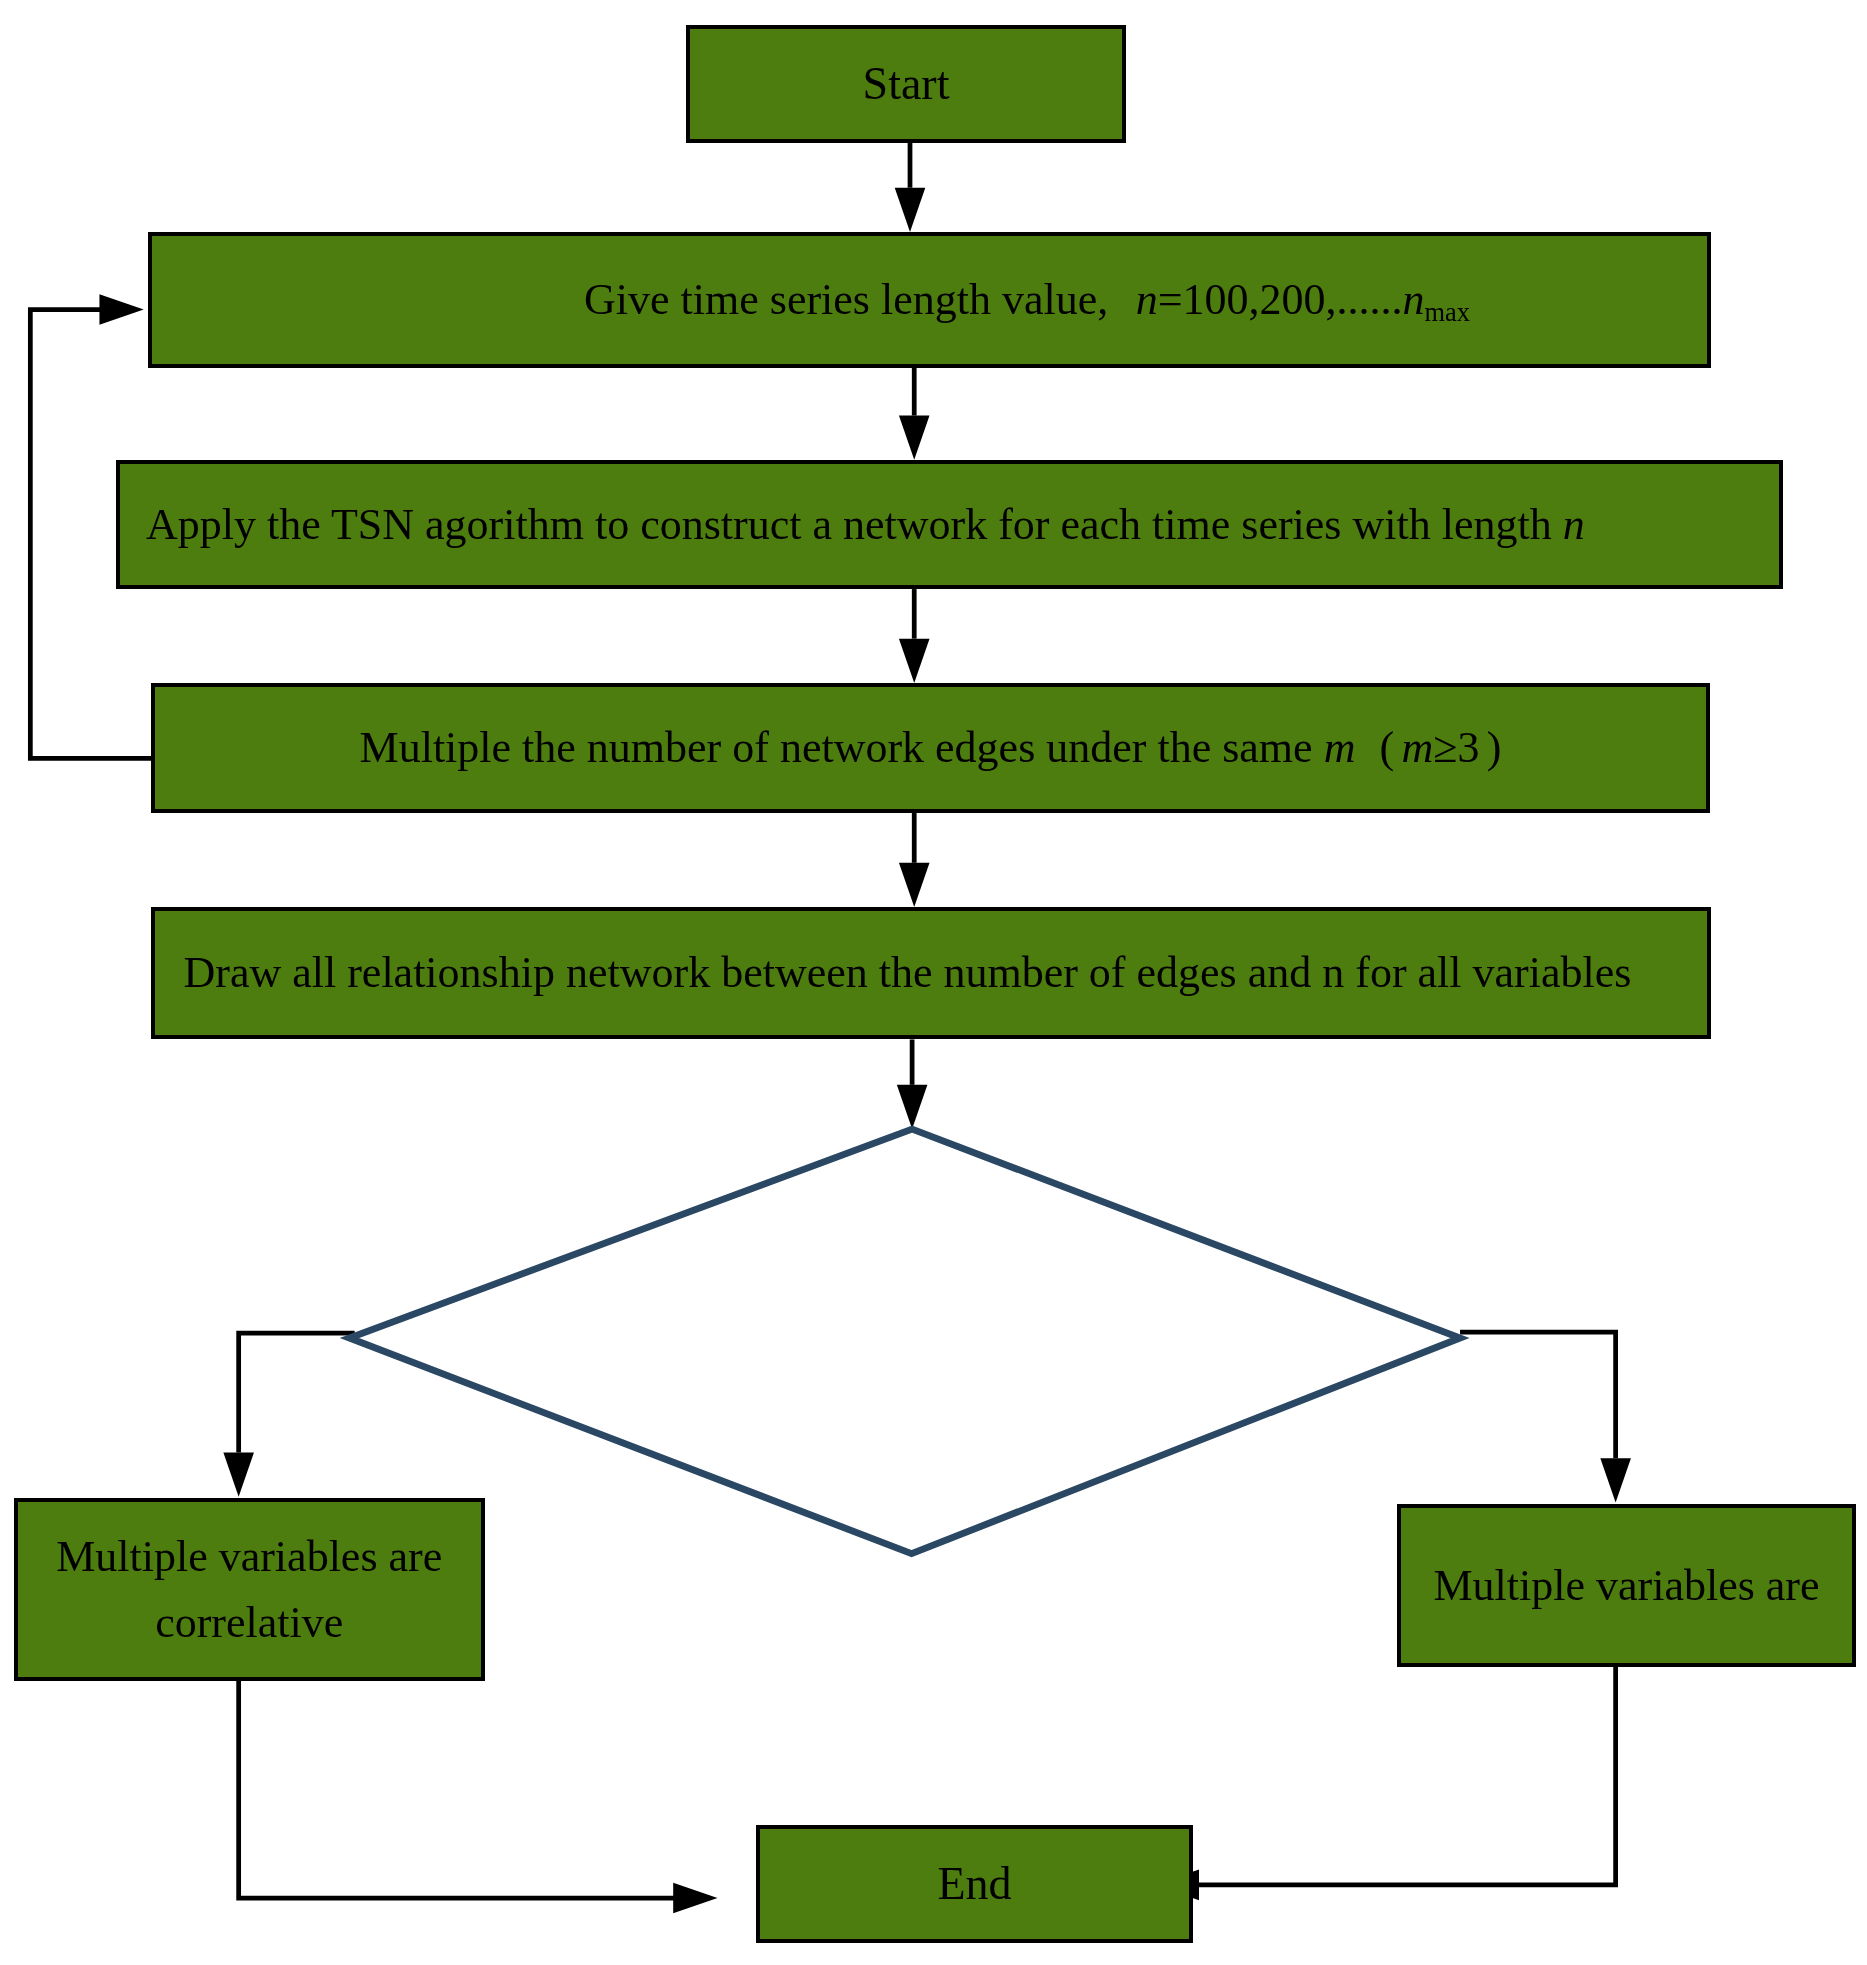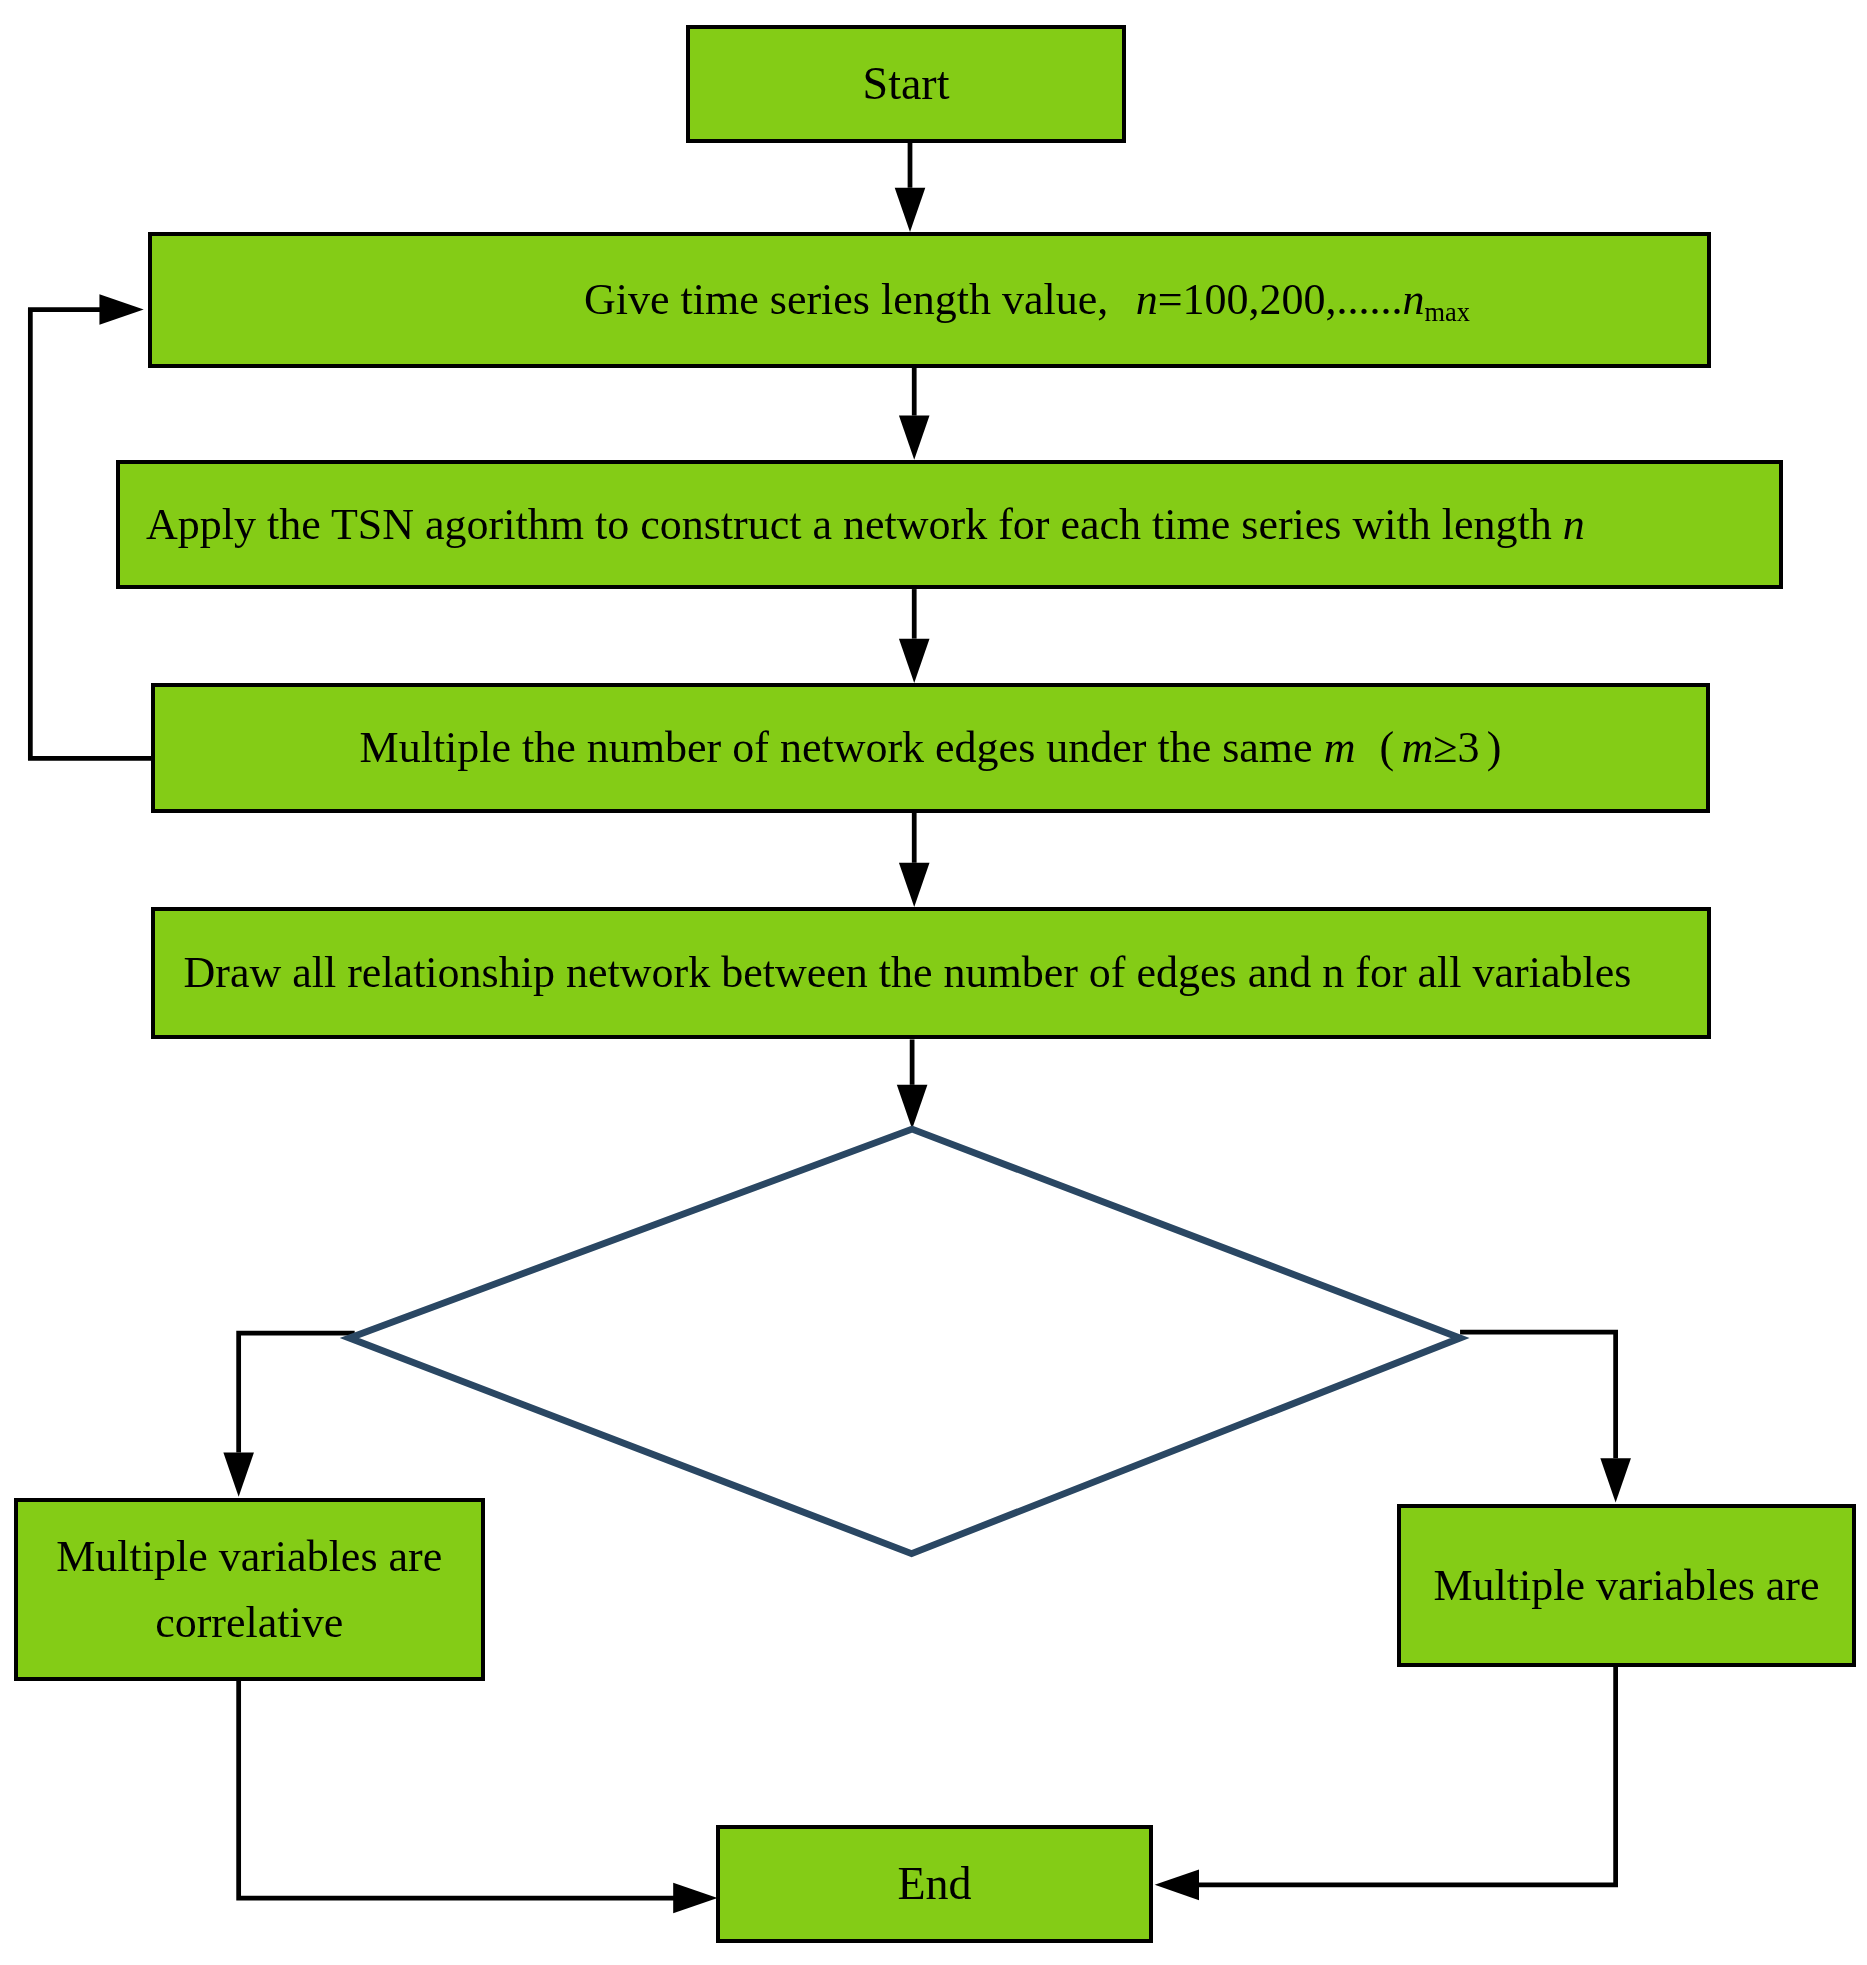--- a/index.html
+++ b/index.html
@@ -7,42 +7,42 @@
     position:relative;
     width:1868px; height:1965px;
     background:#ffffff;
     font-family:"Liberation Serif","DejaVu Serif",serif;
     color:#000000;
   }
   .layer { position:absolute; left:0; top:0; }
   .node {
     position:absolute;
     box-sizing:border-box;
-    background:#84cc16;
+    background:#4d7c0f;
     border:4.7px solid #000000;
     display:flex; align-items:center; justify-content:center;
     font-size:44px; line-height:1.3; text-align:center;
   }
   .node .label { display:block; }
   .align-left { justify-content:flex-start; text-align:left; }
   .it  { font-style:italic; }
   .sub { font-size:0.6em; vertical-align:-0.28em; }
   .gap-r { margin-right:27.4px; }
   .po { margin-left:24px; margin-right:7.4px; }
   .pc { margin-left:7.4px; }
 
   .node-start  { left:686px; top:25px;   width:440px;  height:118px; font-size:46px; }
   .node-give   { left:148px;  top:232px;  width:1563px; height:136px; }
   .node-give .label { padding-left:195px; }
   .node-apply  { left:116px;  top:460px;  width:1667px; height:129px; padding-left:26px; }
   .node-calc   { left:151px;  top:683px; width:1559px; height:130px; }
   .node-draw   { left:151px;  top:907px; width:1560px; height:132px; padding-left:28.5px; }
   .node-corr   { left:13.7px;   top:1498px; width:471px;  height:183px; line-height:1.5; }
   .node-uncorr { left:1397px; top:1504px; width:459px;  height:163px; line-height:1.5; }
-  .node-end    { left:716px; top:1825px; width:437px;  height:118px; font-size:46px; }
+  .node-end    { left:756px; top:1825px; width:437px;  height:118px; font-size:46px; }
 
   .decision-label {
     position:absolute;
     left:543px; top:1254px; width:738px;
     font-size:44px; line-height:59px;
     text-align:center;
   }
 </style>
 </head>
 <body>

